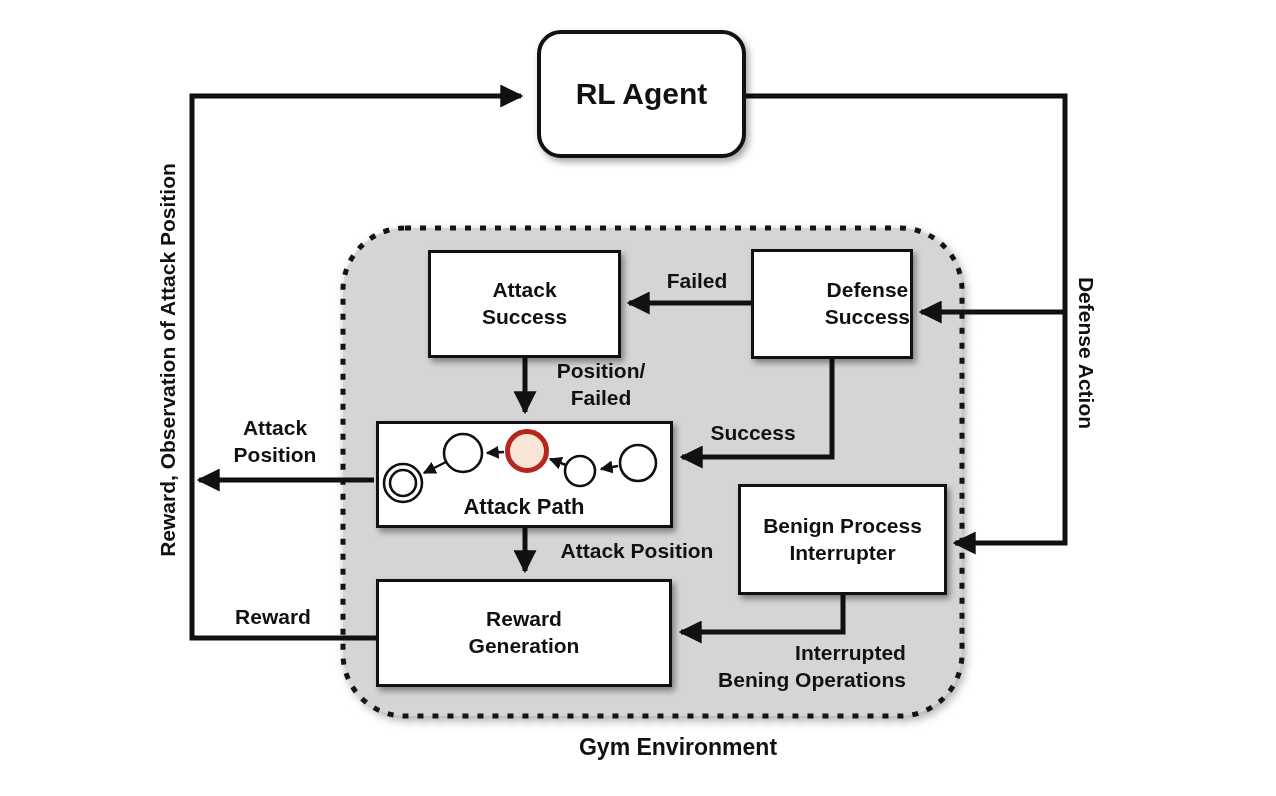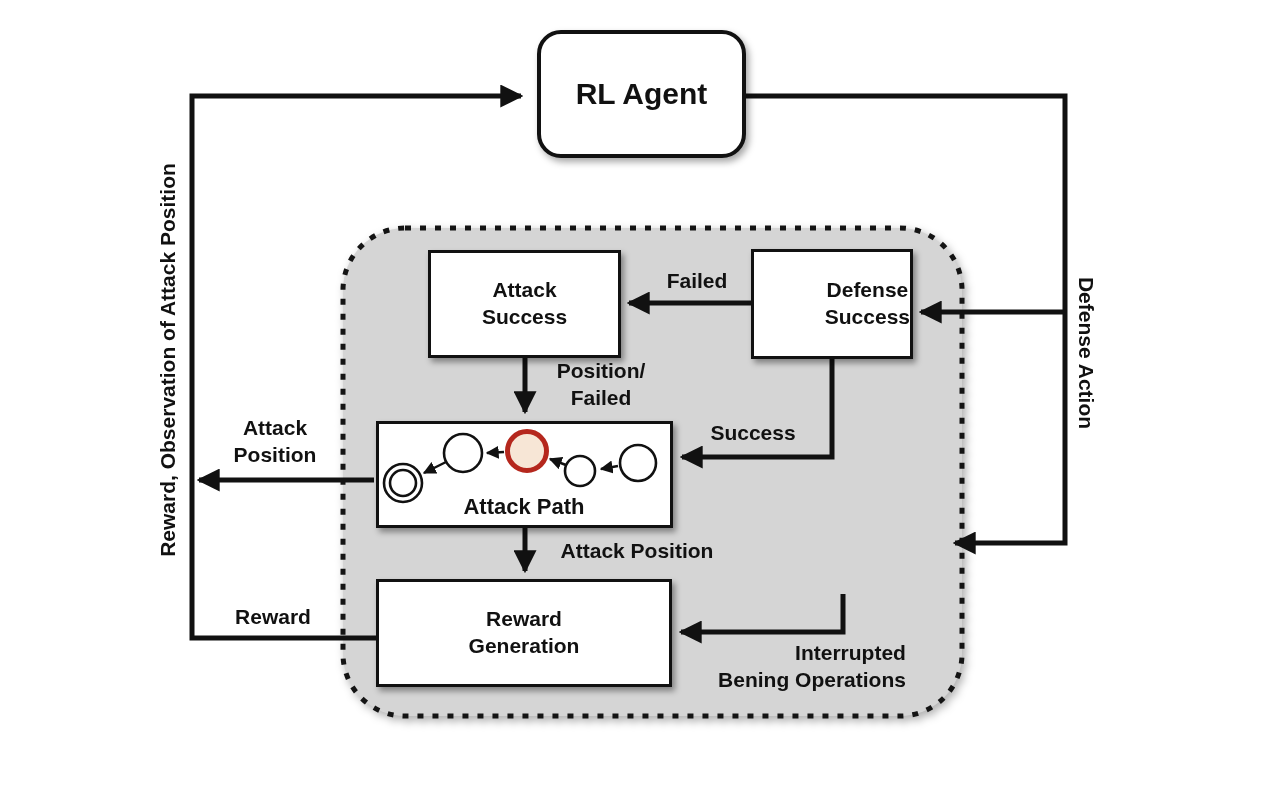--- a/index.html
+++ b/index.html
@@ -79,20 +79,24 @@
 Success</span>
   </div>
 
   <div class="box" style="left:751px;top:249px;width:162px;height:110px;justify-content:flex-end;">
     <span>Defense
 Success</span>
   </div>
 
   <div class="box" style="left:376px;top:421px;width:297px;height:107px;"></div>
 
+  <div class="box" style="left:738px;top:484px;width:209px;height:111px;">
+    <span>Benign Process
+Interrupter</span>
+  </div>
 
   <div class="box" style="left:376px;top:579px;width:296px;height:108px;">
     <span>Reward
 Generation</span>
   </div>
 
   <svg class="layer" width="1276" height="796" viewBox="0 0 1276 796">
     <g>
       <circle class="state" cx="403" cy="483" r="19"></circle>
       <circle class="state" cx="403" cy="483" r="13"></circle>
@@ -113,14 +117,15 @@
   <div class="lbl" style="left:601px;top:385px;">Position/
 Failed</div>
   <div class="lbl nowrap" style="left:753px;top:433px;">Success</div>
   <div class="lbl" style="left:275px;top:442px;">Attack
 Position</div>
   <div class="lbl nowrap" style="left:637px;top:551px;">Attack Position</div>
   <div class="lbl nowrap" style="left:273px;top:617px;">Reward</div>
   <div class="lbl" style="left:812px;top:667px;text-align:right;">Interrupted
 Bening Operations</div>
   <div class="lbl ap-title nowrap" style="left:524px;top:507px;">Attack Path</div>
+  <div class="lbl gym-title nowrap" style="left:678px;top:748px;">Gym Environment</div>
 
 </div>
 
 </body></html>

